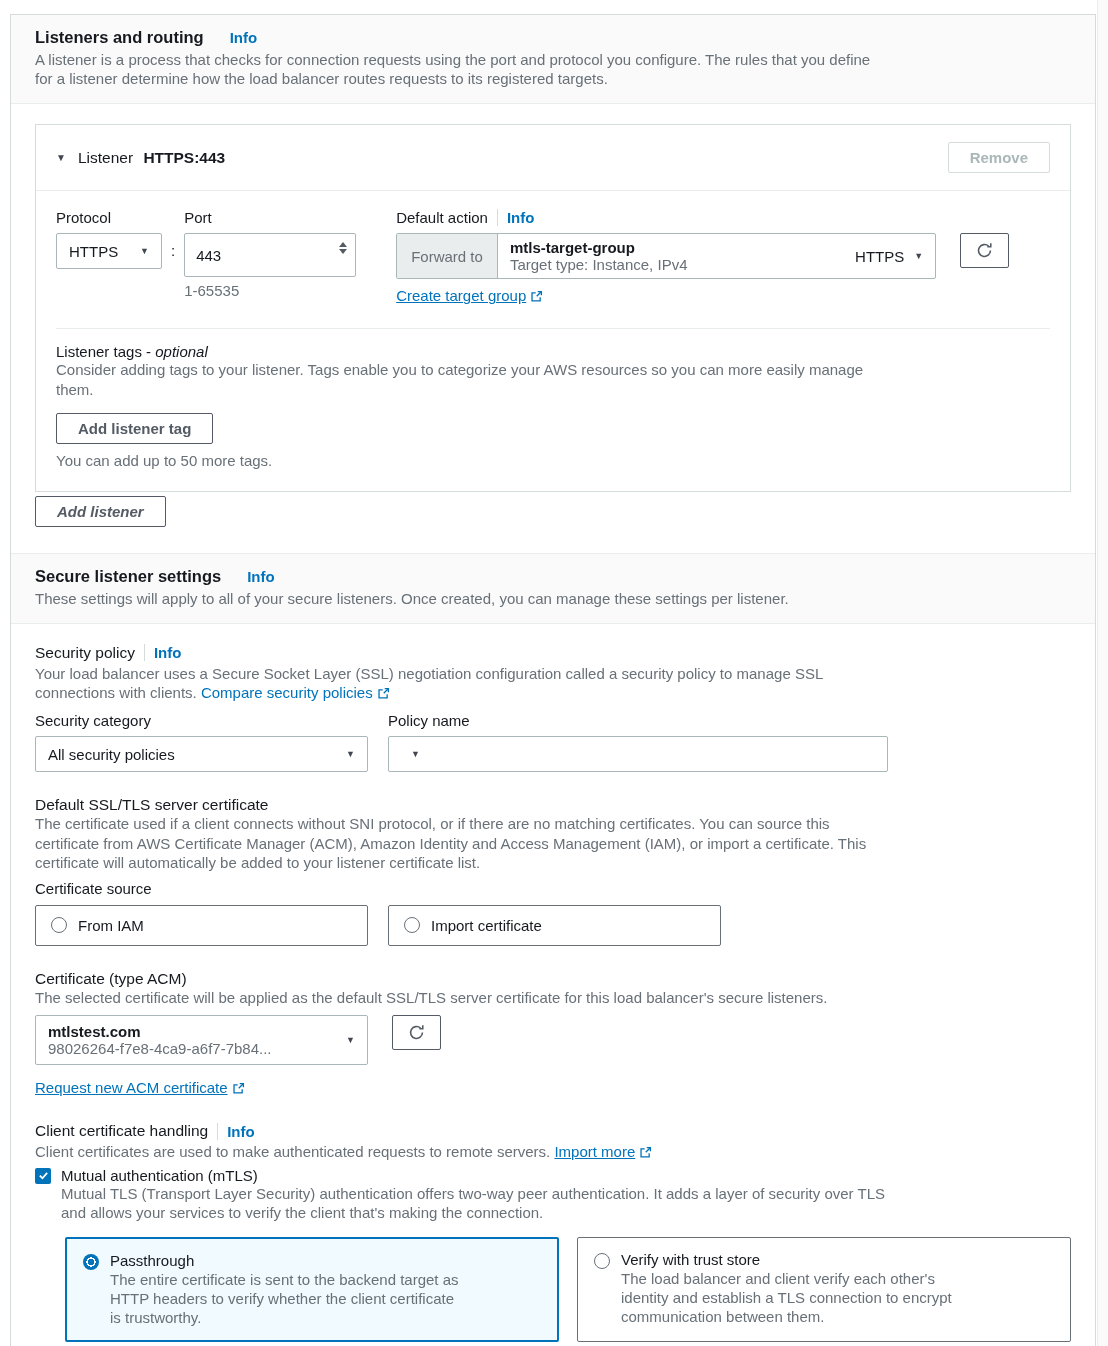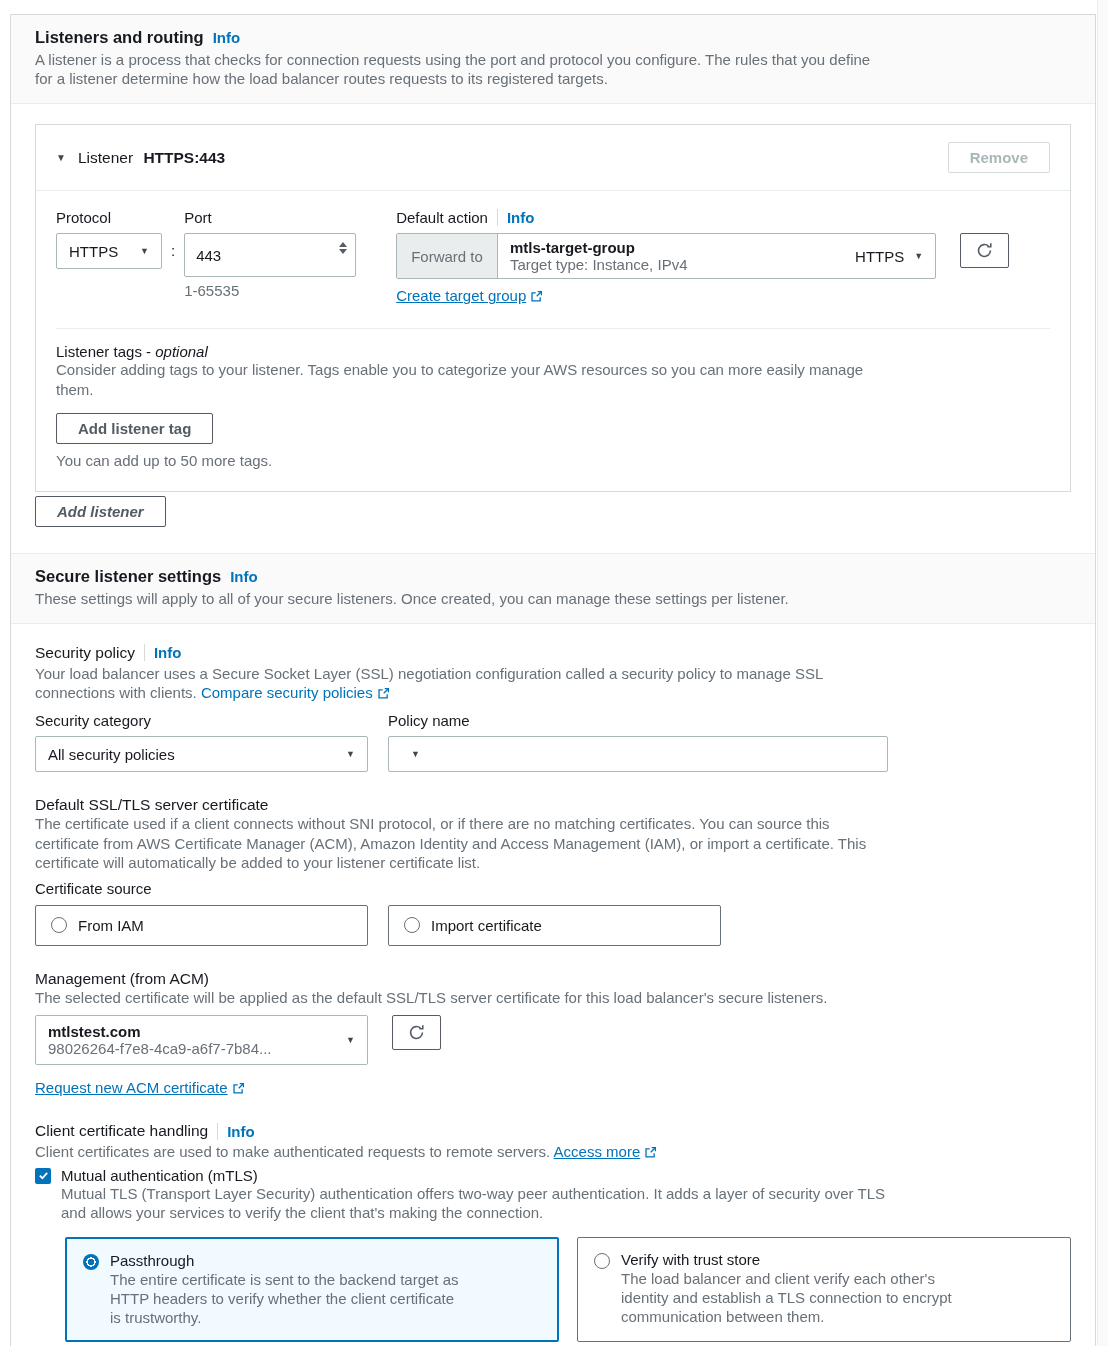--- a/index.html
+++ b/index.html
@@ -9,21 +9,21 @@
     font-family:"Liberation Sans","DejaVu Sans",sans-serif;
     font-size:15px; color:#16191f; -webkit-font-smoothing:antialiased;
   }
   .scroll-track{ position:absolute; top:0; right:0; width:11px; height:1346px;
     background:#fafafa; border-left:1px solid #ebedee; }
   .container{ position:absolute; left:10px; top:14px; width:1086px;
     border:1px solid #d5dbdb; background:#fff; }
 
   .section-header{ background:#fafafa; padding:13px 24px 15px; border-bottom:1px solid #eaeded; }
   .section-header.bordered-top{ border-top:1px solid #eaeded; }
-  .title-row{ display:flex; align-items:baseline; gap:9px; margin-bottom:3px;text-align:center; }
+  .title-row{ display:flex; align-items:baseline; gap:26px; margin-bottom:3px;text-align:center; }
   .h1{ font-size:16.5px; font-weight:700; color:#16191f; }
   .info-link{ color:#0073bb; font-weight:700; font-size:15px; text-decoration:none; cursor:pointer; }
   .desc{ color:#687078; line-height:1.28; white-space:pre-line; }
 
   .section-content{ padding:20px 24px 26px; background:#fff; }
 
   
   .panel{ border:1px solid #d5dbdb; background:#fff; }
   .panel-header{ display:flex; align-items:center; padding:17px 20px; border-bottom:1px solid #eaeded; }
   .caret-down{ font-size:10px; color:#414750; margin-right:12px; cursor:pointer; }
@@ -248,21 +248,21 @@
           <span class="tile-title">From IAM</span>
         </div>
         <div class="tile small">
           <span class="radio"></span>
           <span class="tile-title">Import certificate</span>
         </div>
       </div>
     </div>
 
     <div class="mt24">
-      <div class="sub-heading">Management (from ACM)</div>
+      <div class="sub-heading">Certificate (type ACM)</div>
       <div class="desc">The selected certificate will be applied as the default SSL/TLS server certificate for this load balancer's secure listeners.</div>
       <div style="display:flex; align-items:flex-start;" class="mt8">
         <div class="cert-select">
           <div>
             <div class="fw-name">mtlstest.com</div>
             <div class="fw-meta">98026264-f7e8-4ca9-a6f7-7b84...</div>
           </div>
           <span class="select-caret">▼</span>
         </div>
         <button class="icon-btn">
@@ -280,21 +280,21 @@
             </svg></span>
       </div>
     </div>
 
     <div class="mt24">
       <div class="heading-row">
         <span class="sub-heading">Client certificate handling</span>
         <span class="pipe"></span>
         <a class="info-link">Info</a>
       </div>
-      <div class="desc mt2"><span>Client certificates are used to make authenticated requests to remote servers. </span><a class="link"><span>Access more</span></a><span class="ext-icon"><svg width="13" height="13" viewBox="0 0 16 16">
+      <div class="desc mt2"><span>Client certificates are used to make authenticated requests to remote servers. </span><a class="link"><span>Import more</span></a><span class="ext-icon"><svg width="13" height="13" viewBox="0 0 16 16">
               <path d="M12.5 9v4.5h-10v-10H7" fill="none" stroke="#0073bb" stroke-width="1.6"></path>
               <path d="M9.5 2h4.5v4.5" fill="none" stroke="#0073bb" stroke-width="1.6"></path>
               <path d="M13.5 2.5L8.3 7.7" fill="none" stroke="#0073bb" stroke-width="1.6"></path>
             </svg></span></div>
 
       <div class="checkbox-row">
         <span class="checkbox">
           <svg width="11" height="11" viewBox="0 0 12 12">
               <path d="M2 6.2L4.8 9 10 3.2" fill="none" stroke="#ffffff" stroke-width="2"></path>
             </svg>

